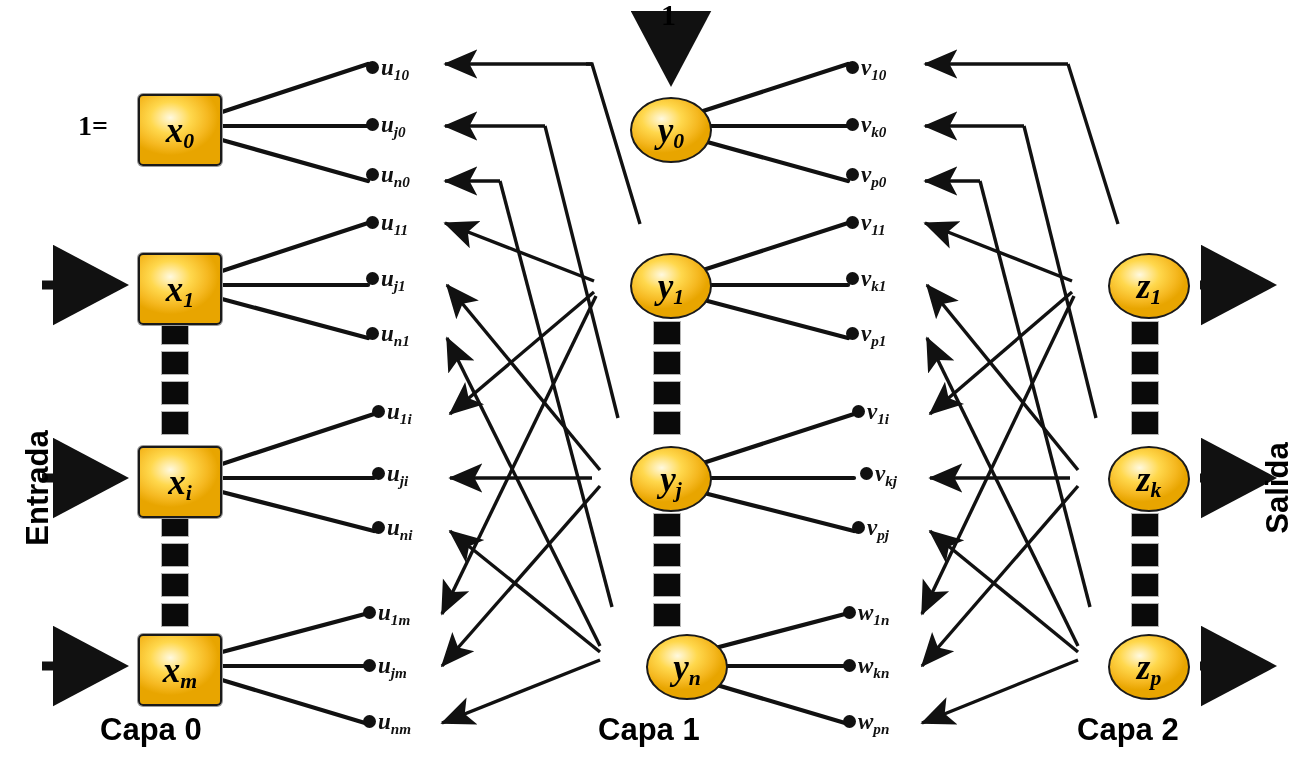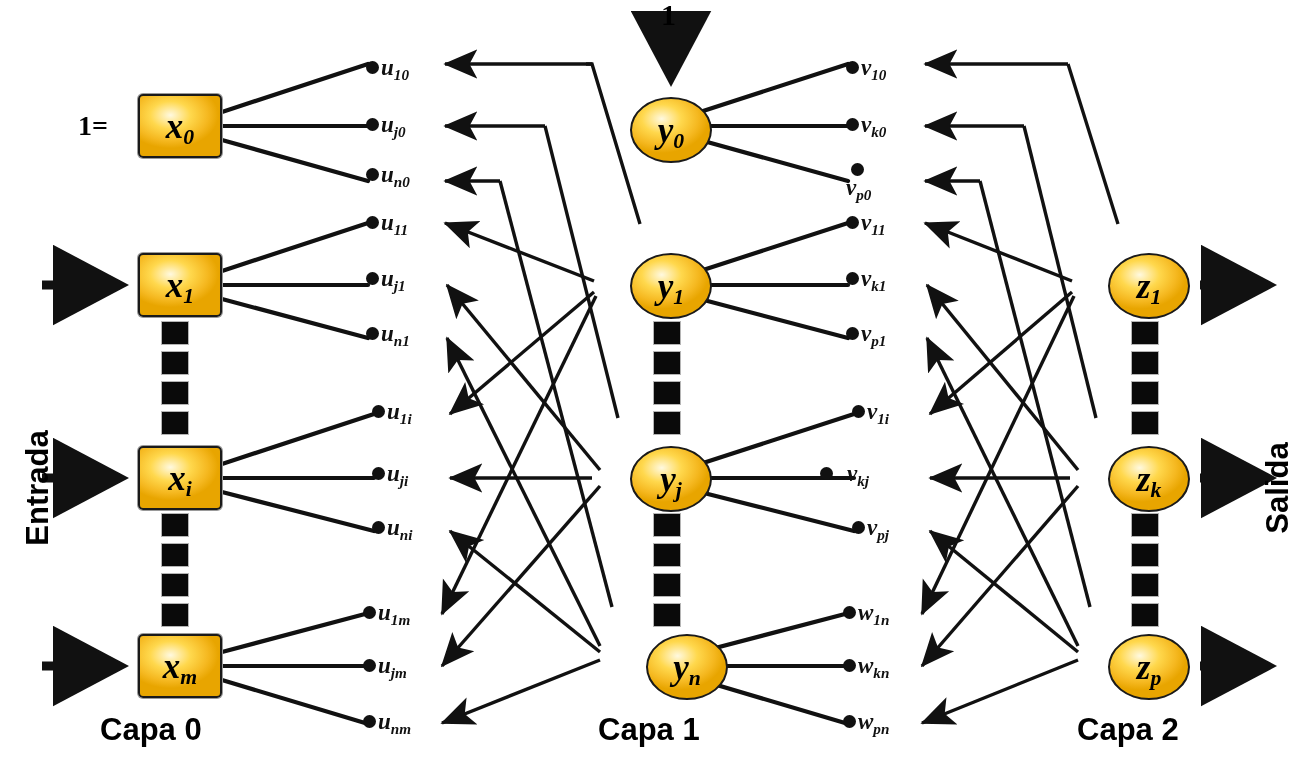--- a/index.html
+++ b/index.html
@@ -26,21 +26,21 @@
     position: absolute;
     display: flex;
     align-items: center;
     justify-content: center;
     background:
       radial-gradient(ellipse 60% 55% at 38% 32%, #fff9e0 0%, #ffd84d 42%, #f5b820 78%, #e8a500 100%);
     border: 2.5px solid #1a1a1a;
     z-index: 5;
   }
   .node.sq {
-    width: 84px; height: 64px;
+    width: 84px; height: 72px;
     border-radius: 5px;
     box-shadow: 0 0 0 1px #9a9a9a;
   }
   .node.ci {
     width: 82px; height: 66px;
     border-radius: 50%;
   }
   .node .lbl {
     font-family: "Liberation Serif", serif;
     font-style: italic;
@@ -406,41 +406,41 @@
   </div>
 
   <div class="wlabel" style="left:846px; top:56px;">
     <span class="dot"></span>
     <span class="txt"><i>v</i><sub>10</sub></span>
   </div>
   <div class="wlabel" style="left:846px; top:113px;">
     <span class="dot"></span>
     <span class="txt"><i>v</i><sub><i>k</i>0</sub></span>
   </div>
-  <div class="wlabel" style="left:846px; top:163px;flex-direction:column;">
+  <div class="wlabel" style="left:846px; top:163px;">
     <span class="dot"></span>
     <span class="txt"><i>v</i><sub><i>p</i>0</sub></span>
   </div>
   <div class="wlabel" style="left:846px; top:211px;">
     <span class="dot"></span>
     <span class="txt"><i>v</i><sub>11</sub></span>
   </div>
   <div class="wlabel" style="left:846px; top:267px;">
     <span class="dot"></span>
     <span class="txt"><i>v</i><sub><i>k</i>1</sub></span>
   </div>
   <div class="wlabel" style="left:846px; top:322px;">
     <span class="dot"></span>
     <span class="txt"><i>v</i><sub><i>p</i>1</sub></span>
   </div>
   <div class="wlabel" style="left:852px; top:400px;">
     <span class="dot"></span>
     <span class="txt"><i>v</i><sub>1<i>i</i></sub></span>
   </div>
-  <div class="wlabel" style="left:820px; top:462px;gap:12px;">
+  <div class="wlabel" style="left:860px; top:462px;">
     <span class="dot"></span>
     <span class="txt"><i>v</i><sub><i>kj</i></sub></span>
   </div>
   <div class="wlabel" style="left:852px; top:516px;">
     <span class="dot"></span>
     <span class="txt"><i>v</i><sub><i>pj</i></sub></span>
   </div>
   <div class="wlabel" style="left:843px; top:601px;">
     <span class="dot"></span>
     <span class="txt"><i>w</i><sub>1<i>n</i></sub></span>

